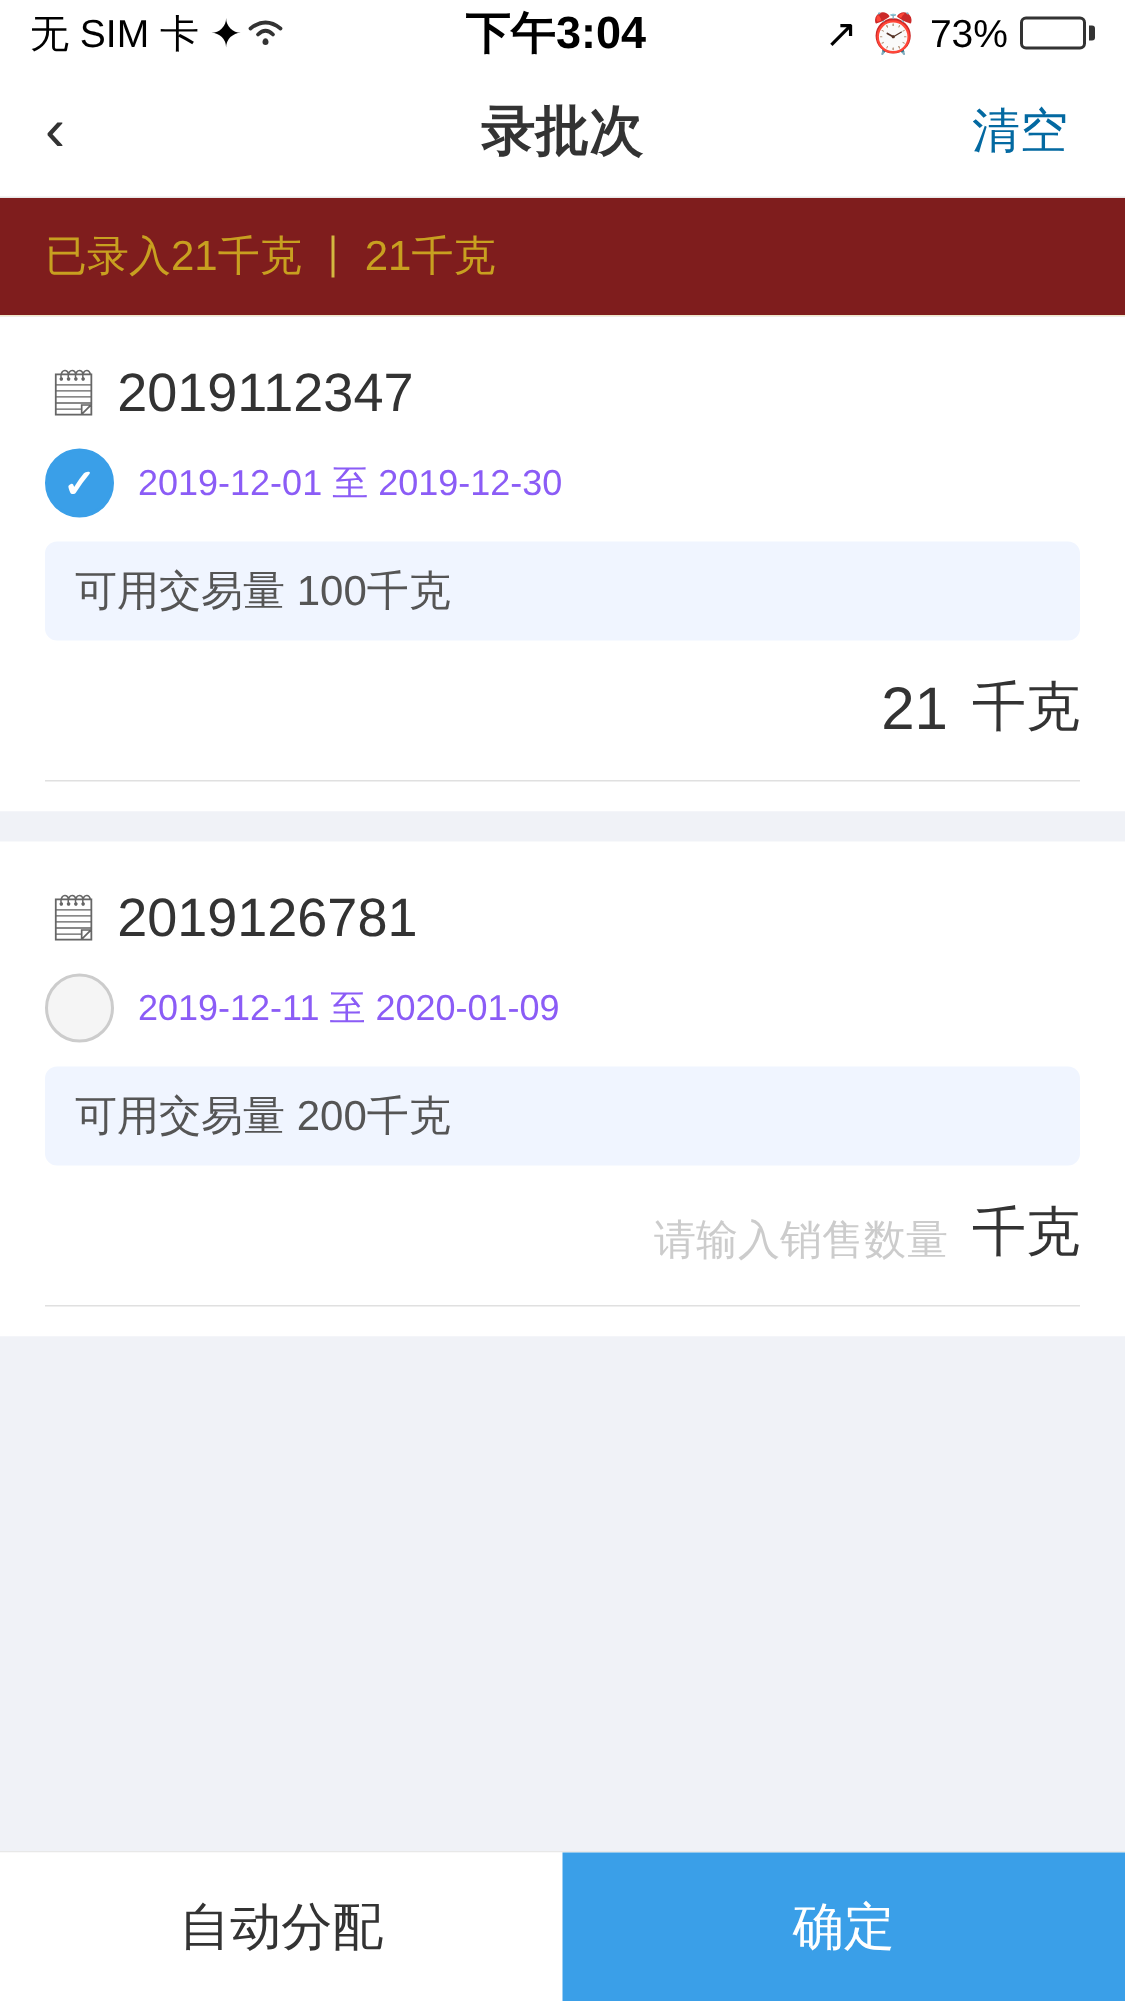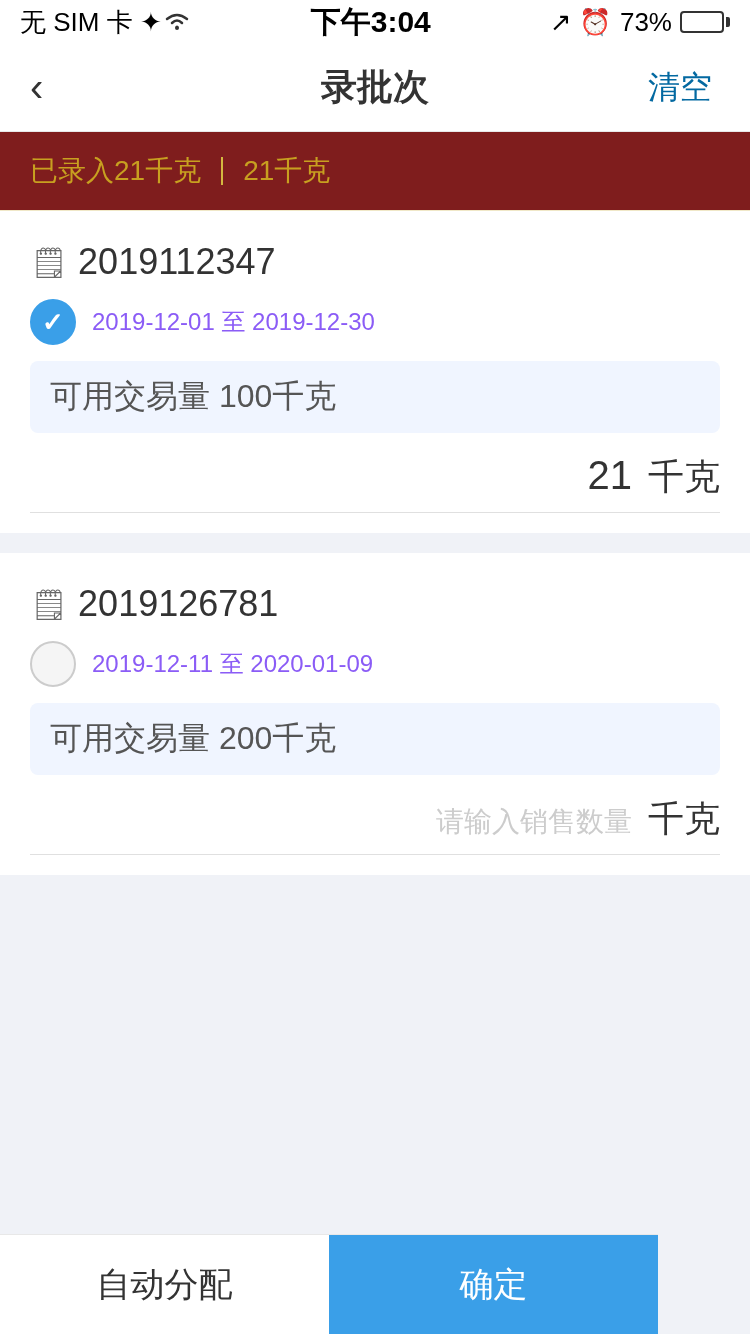--- a/index.html
+++ b/index.html
@@ -174,32 +174,32 @@
     }
     .batch-date {
       font-size: 24px;
       color: #8b5cf6;
     }
 
     .batch-availability {
       background: #f0f5ff;
       border-radius: 8px;
       padding: 14px 20px;
-      font-size: 32px;
+      font-size: 28px;
       color: #555;
       margin-left: 0;
     }
 
     .batch-input-row {
       display: flex;
-      align-items: flex-start;
+      align-items: flex-end;
       justify-content: flex-end;
       gap: 16px;
       margin-top: 20px;
-      padding-bottom: 10px;
+      padding-bottom: 24px;
       border-bottom: 1px solid #e0e0e0;
     }
     .batch-input {
       text-align: right;
       font-size: 40px;
       font-weight: 500;
       color: #333;
       border: none;
       outline: none;
       background: transparent;
@@ -226,21 +226,21 @@
       background: #f0f2f7;
       flex: 1;
       min-height: 340px;
     }
 
     
     .bottom-buttons {
       position: fixed;
       bottom: 0;
       left: 0;
-      width: 658px;
+      width: 750px;
       height: 100px;
       display: flex;
       background: #fff;
       border-top: 1px solid #e8e8e8;
     }
     .btn-auto {
       flex: 1;
       display: flex;
       align-items: center;
       justify-content: center;

